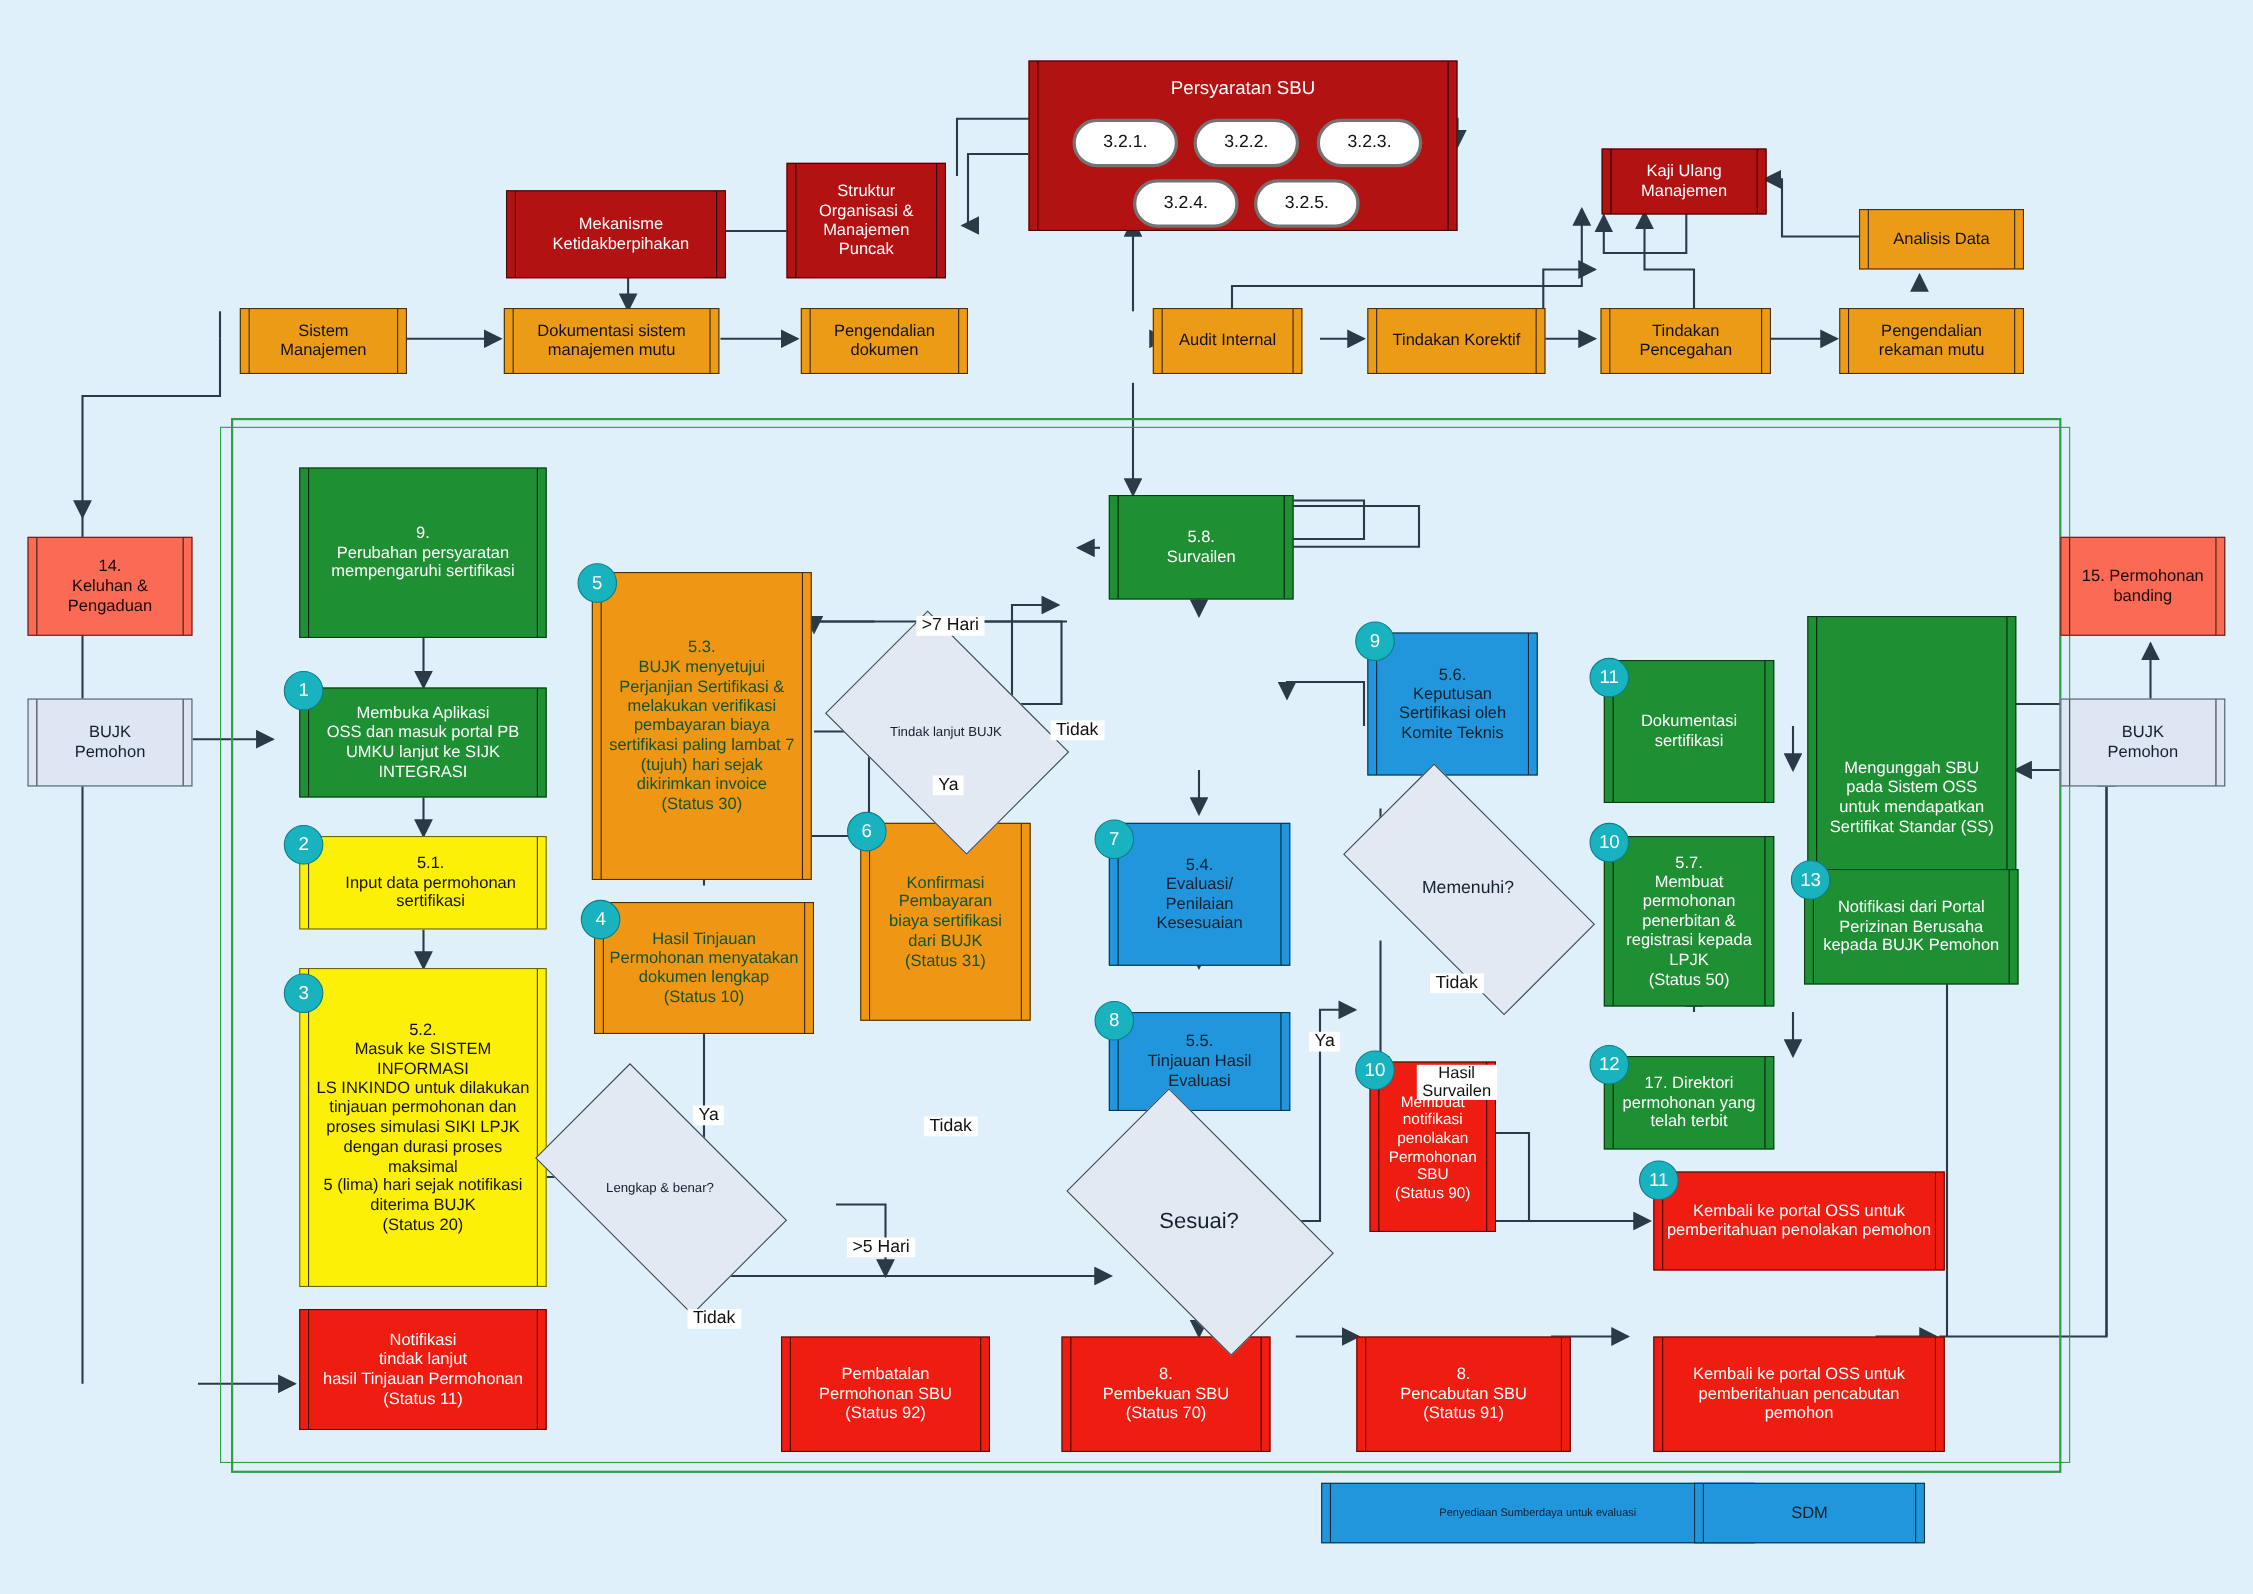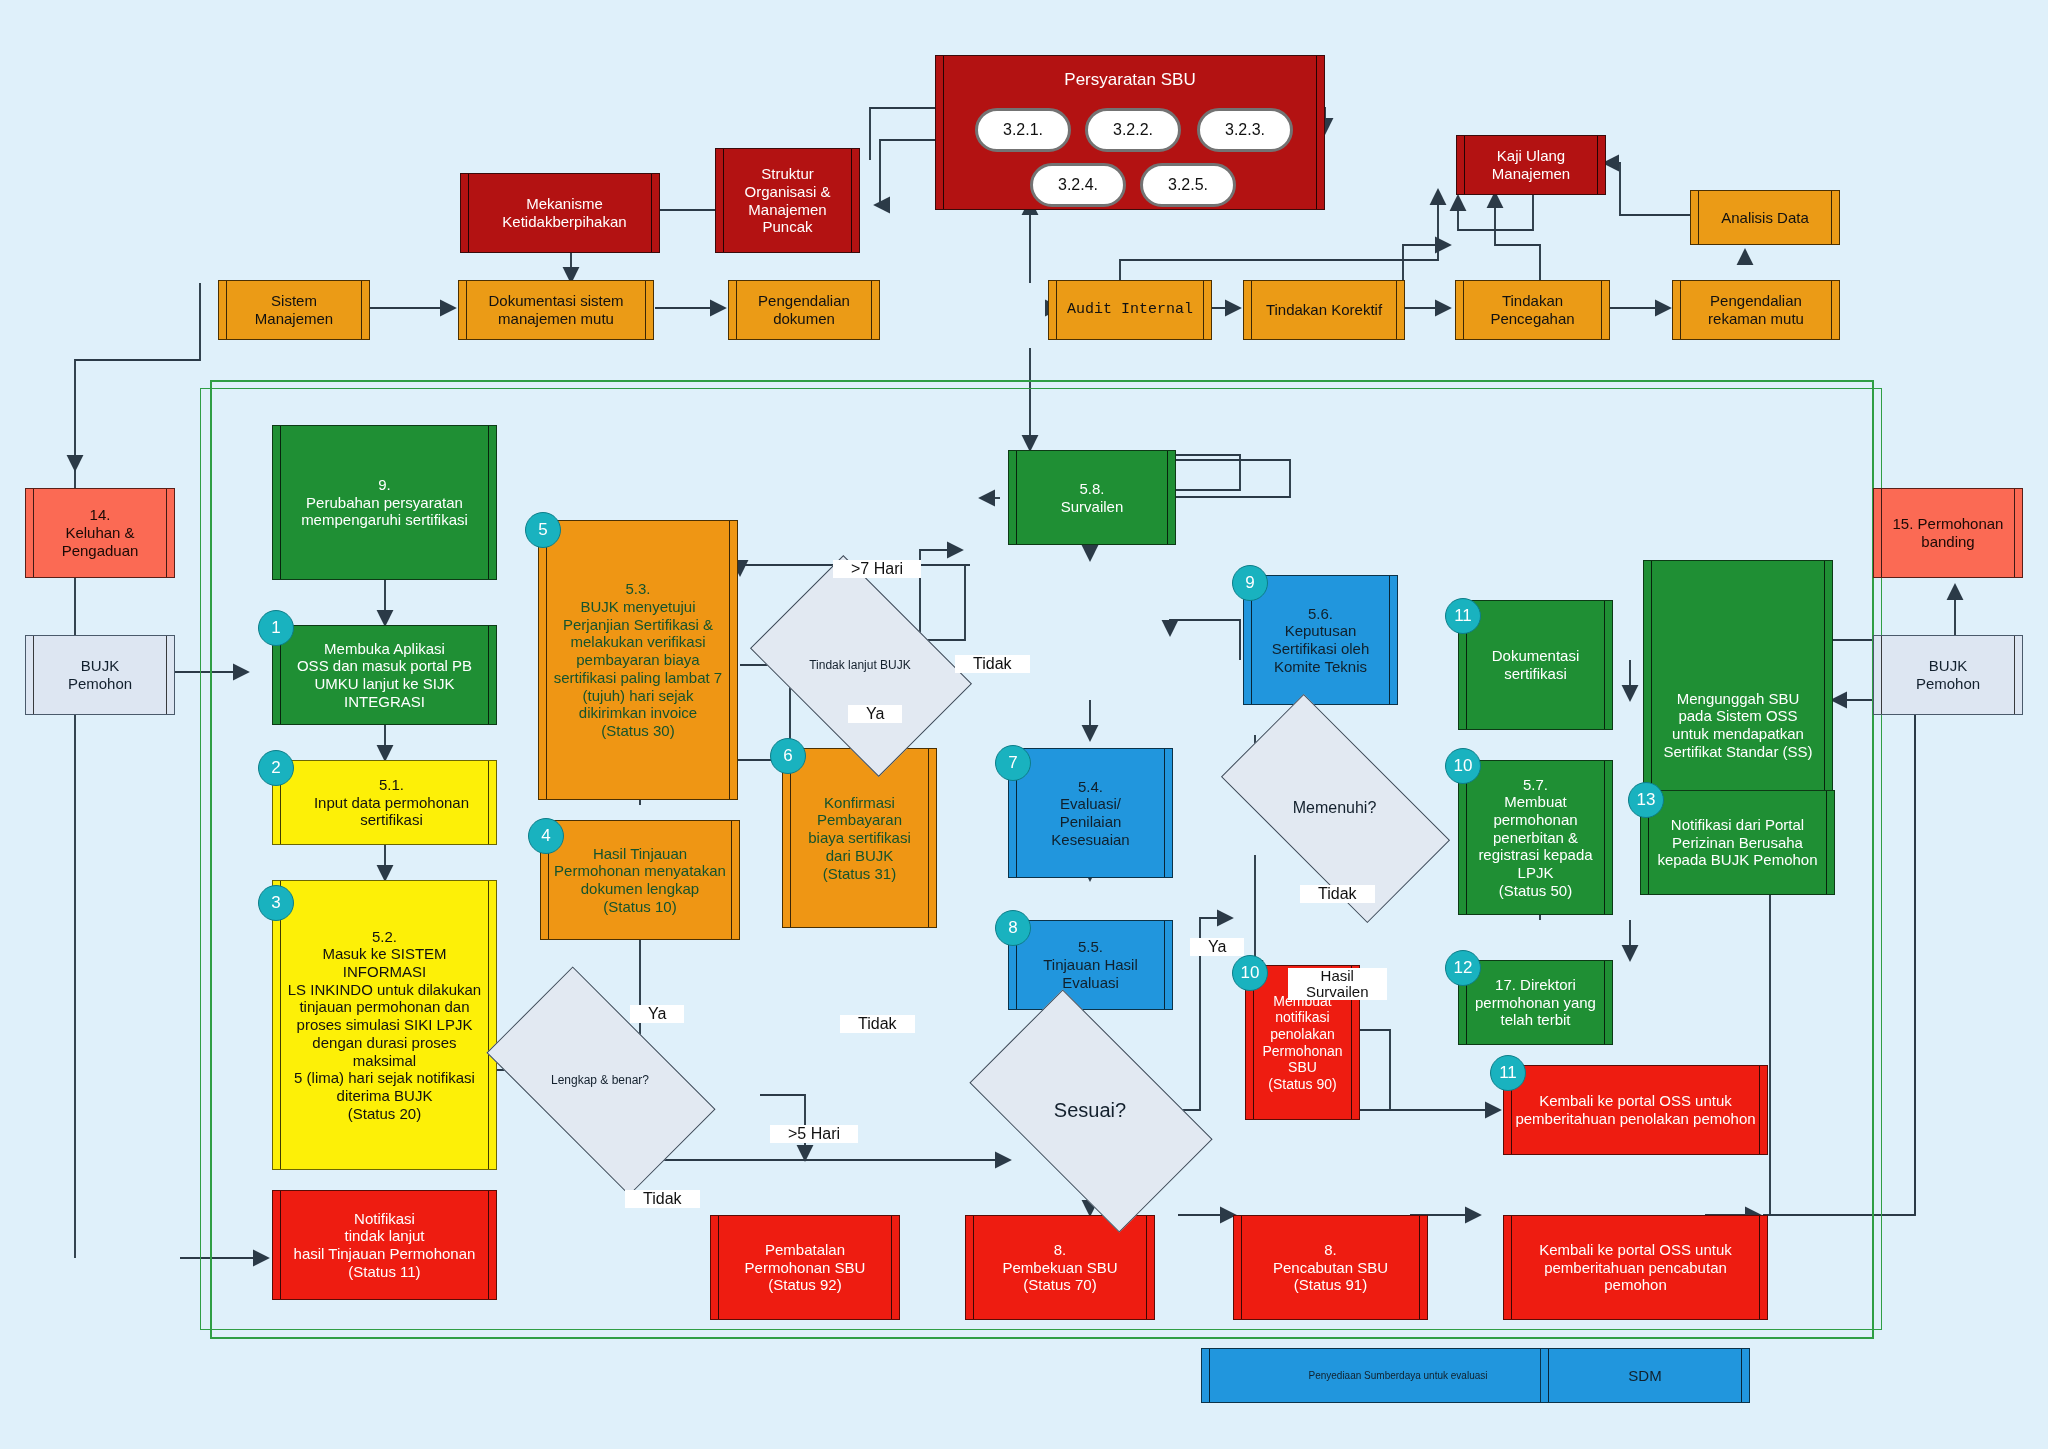--- a/index.html
+++ b/index.html
@@ -36,21 +36,21 @@
   
   .pill{position:absolute;background:#fff;border-radius:22px;display:flex;align-items:center;
         justify-content:center;color:#111;border:3px solid #737373;}
 
   
   .badge{position:absolute;width:34px;height:34px;border-radius:50%;background:#19b2bf;color:#fff;
          display:flex;align-items:center;justify-content:center;font-size:17px;z-index:40;
          border:1px solid #0d7d88;}
 
   
-  .elabel{position:absolute;background:#fff;color:#111;padding:0 18px;z-index:35;white-space:nowrap;}
+  .elabel{position:absolute;background:#fff;color:#111;padding:0 5px;z-index:35;white-space:nowrap;}
 
   
   .boundary{position:absolute;border:2px solid #2f9e44;background:transparent;}
 
   .title-sbu{position:absolute;color:#fff;text-align:center;width:100%;}
 </style>
 </head>
 <body>
 
 <div id="canvas">
@@ -193,21 +193,21 @@
   <div class="node orange" style="left:458px;top:280px;width:196px;height:60px;font-size:15px;">
     <span class="txt">Dokumentasi sistem
 manajemen mutu</span>
     </div>
 
   <div class="node orange" style="left:728px;top:280px;width:152px;height:60px;font-size:15px;">
     <span class="txt">Pengendalian
 dokumen</span>
     </div>
 
-  <div class="node orange" style="left:1048px;top:280px;width:164px;height:60px;font-size:15px;font-family:Liberation Mono, monospace;">
+  <div class="node orange" style="left:1048px;top:280px;width:136px;height:60px;font-size:15px;">
     <span class="txt">Audit Internal</span>
     </div>
 
   <div class="node orange" style="left:1243px;top:280px;width:162px;height:60px;font-size:15px;">
     <span class="txt">Tindakan Korektif</span>
     </div>
 
   <div class="node orange" style="left:1455px;top:280px;width:155px;height:60px;font-size:15px;">
     <span class="txt">Tindakan
 Pencegahan</span>

